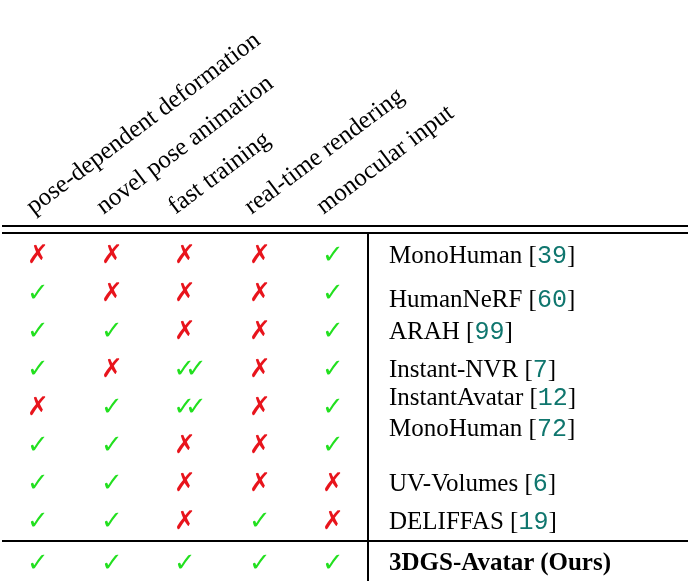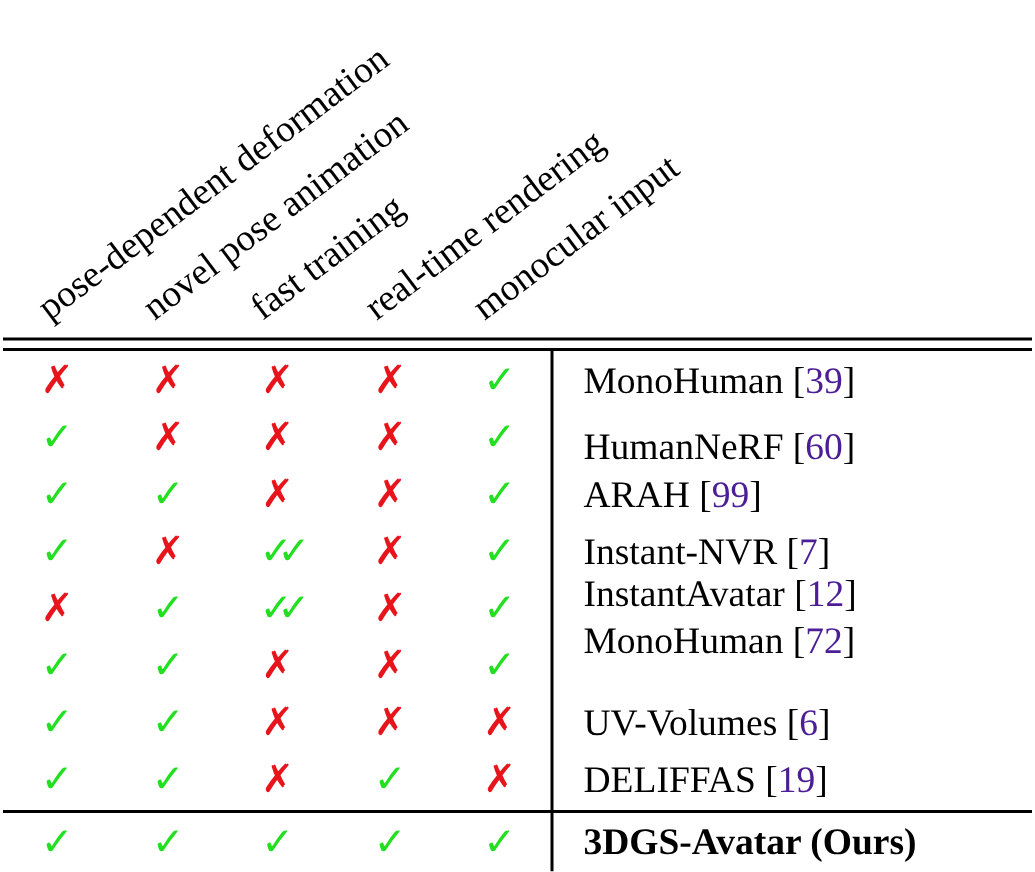--- a/index.html
+++ b/index.html
@@ -6,21 +6,21 @@
   body { width: 690px; height: 581px; position: relative; overflow: hidden;
          font-family: "Liberation Serif", "DejaVu Serif", serif; color: #000; }
   .hdr { position: absolute; font-size: 25px; white-space: nowrap;
          transform-origin: 0 100%; transform: rotate(-37deg); line-height: 1; }
   .rule { position: absolute; background: #000; }
   .cell { position: absolute; width: 60px; text-align: center; font-size: 26px;
           line-height: 1; font-family: "DejaVu Sans", sans-serif; font-weight: bold; }
   .yes { color: #22e01f; font-style: italic; }
   .no { color: #e8141c; font-style: italic; }
   .name { position: absolute; left: 389px; font-size: 25px; line-height: 1; white-space: nowrap; }
-  .ref { color: #4c1d95; }
+  .ref { color: #0f766e; font-family: Liberation Mono, monospace; }
   .ours { font-weight: bold; }
 </style>
 </head>
 <body>
 
 <div class="hdr" style="left:36px; top:193px;">pose-dependent deformation</div>
 <div class="hdr" style="left:106px; top:193px;">novel pose animation</div>
 <div class="hdr" style="left:178px; top:193px;">fast training</div>
 <div class="hdr" style="left:254px; top:193px;">real-time rendering</div>
 <div class="hdr" style="left:326px; top:193px;">monocular input</div>

